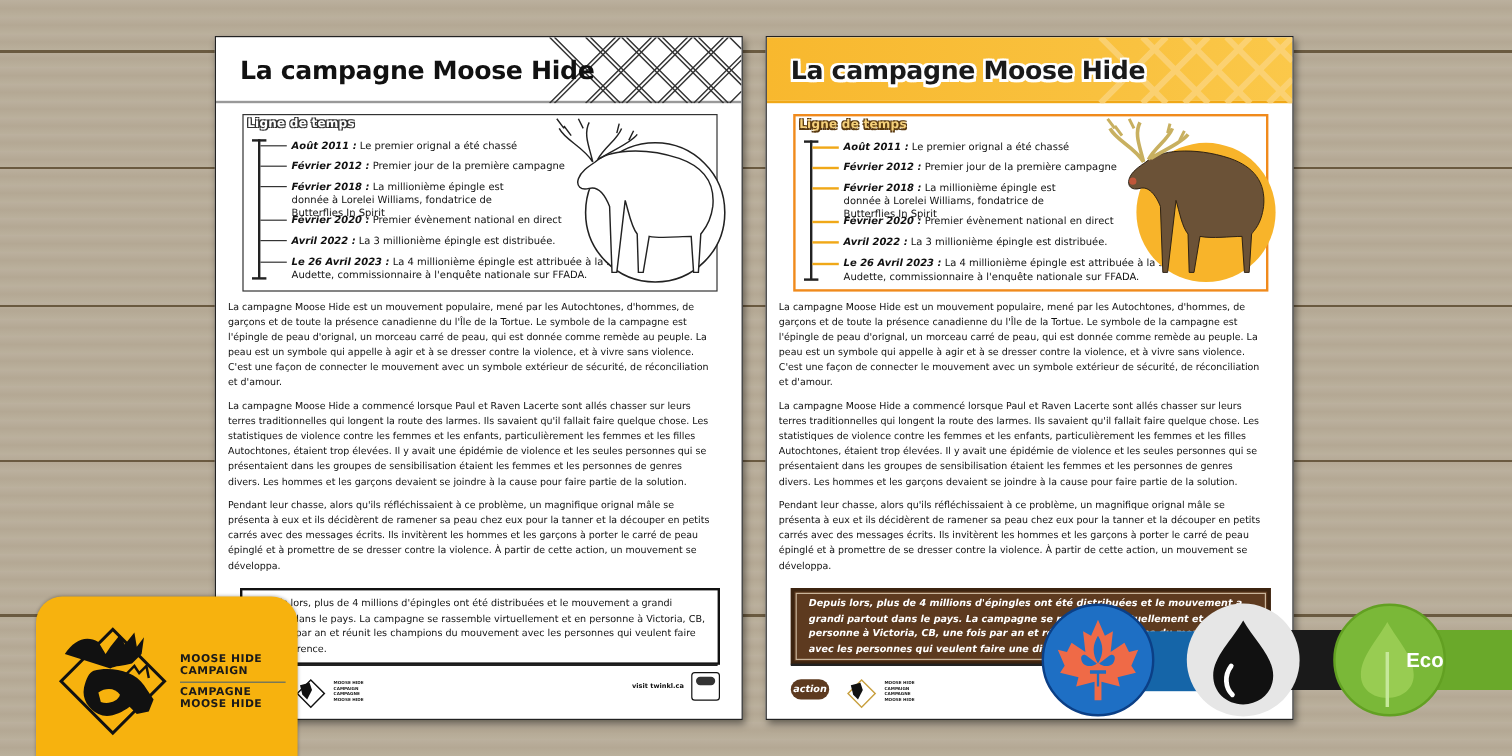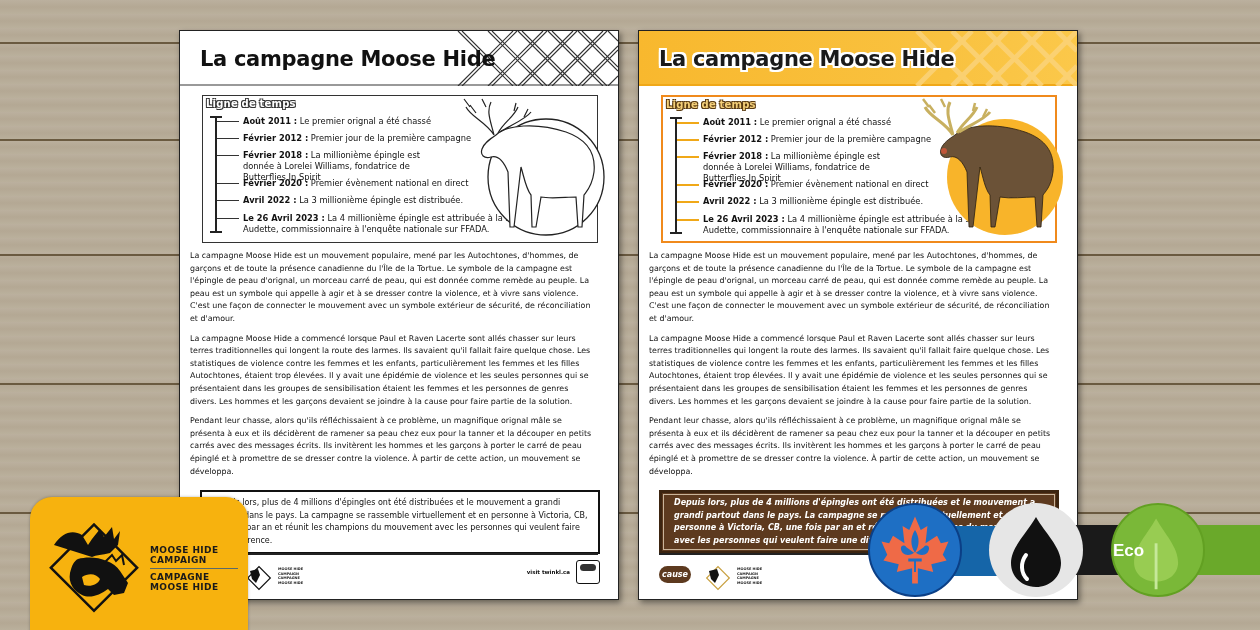--- a/index.html
+++ b/index.html
@@ -75,21 +75,21 @@
     .tl-cap { position: absolute; left: 7px; width: 12px; height: 2px; background: #222; }
     .tl-event {
       position: absolute; left: 14px; width: 330px;
       font-size: 8.3px; line-height: 11px; color: #111;
       padding-left: 26px;
     }
     .tl-event .tick {
       position: absolute; left: 0; top: 5px; width: 22px; height: 1px; background: #333;
     }
     .sheet.color .tl-event .tick { background: #f0a818; height: 2px; }
-    .tl-event b { font-weight: bold; }
+    .tl-event b { font-weight: bold; font-style: italic; }
 
     .moose-art {
       position: absolute; right: 12px; top: 46px; width: 170px; height: 170px;
     }
 
     .body-text {
       position: absolute; left: 10px; top: 219px; width: 402px;
       font-size: 7.9px; line-height: 12.6px; color: #111;
     }
     .body-text p { margin-bottom: 7px; }
@@ -155,21 +155,21 @@
     .strip-black { position: absolute; left: 1040px; top: 525px; width: 80px; height: 50px; background: #1a1a1a; }
     .strip-green { position: absolute; left: 1170px; top: 525px; width: 90px; height: 50px; background: #6aa92a; }
     .badge {
       position: absolute; width: 94px; height: 94px; border-radius: 50%;
     }
     .badge.quebec { left: 868px; top: 503px; background: #1e6fc4; border: 2px solid #0b3f86; }
     .badge.oil { left: 989px; top: 503px; background: #e6e6e6; }
     .badge.eco { left: 1111px; top: 503px; background: #7ab838; border: 2px solid #62a022; }
     .badge svg { position: absolute; left: 0; top: 0; }
     .eco-label {
-      position: absolute; left: 0; right: 0; top: 36px; text-align: left;
+      position: absolute; left: 0; right: 0; top: 36px; text-align: right;
       font-size: 17px; font-weight: bold; color: #fff; font-family: "Liberation Sans", sans-serif;
     }
   </style>
 </head>
 <body>
 
 <div class="sheet bw">
   <div class="header">
     <svg class="lattice" viewBox="0 0 170 55" width="170" height="55">
       <g stroke="#333" stroke-width="1.2" fill="none">
@@ -266,21 +266,21 @@
   <div class="body-text">
     <p>La campagne Moose Hide est un mouvement populaire, mené par les Autochtones, d'hommes, de garçons et de toute la présence canadienne du l'Île de la Tortue. Le symbole de la campagne est l'épingle de peau d'orignal, un morceau carré de peau, qui est donnée comme remède au peuple. La peau est un symbole qui appelle à agir et à se dresser contre la violence, et à vivre sans violence. C'est une façon de connecter le mouvement avec un symbole extérieur de sécurité, de réconciliation et d'amour.</p>
     <p>La campagne Moose Hide a commencé lorsque Paul et Raven Lacerte sont allés chasser sur leurs terres traditionnelles qui longent la route des larmes. Ils savaient qu'il fallait faire quelque chose. Les statistiques de violence contre les femmes et les enfants, particulièrement les femmes et les filles Autochtones, étaient trop élevées. Il y avait une épidémie de violence et les seules personnes qui se présentaient dans les groupes de sensibilisation étaient les femmes et les personnes de genres divers. Les hommes et les garçons devaient se joindre à la cause pour faire partie de la solution.</p>
     <p>Pendant leur chasse, alors qu'ils réfléchissaient à ce problème, un magnifique orignal mâle se présenta à eux et ils décidèrent de ramener sa peau chez eux pour la tanner et la découper en petits carrés avec des messages écrits. Ils invitèrent les hommes et les garçons à porter le carré de peau épinglé et à promettre de se dresser contre la violence. À partir de cette action, un mouvement se développa.</p>
   </div>
 
   <div class="final-box">Depuis lors, plus de 4 millions d'épingles ont été distribuées et le mouvement a grandi partout dans le pays. La campagne se rassemble virtuellement et en personne à Victoria, CB, une fois par an et réunit les champions du mouvement avec les personnes qui veulent faire une différence.</div>
 
   <div class="footer">
     <div class="divider"></div>
-    <div class="twinkl-badge">cause</div>
+    <div class="twinkl-badge">action</div>
     <svg class="foot-logo" viewBox="0 0 30 30" width="30" height="30">
       <rect x="7" y="7" width="16" height="16" transform="rotate(45 15 15)" fill="#fff" stroke="#c8a040" stroke-width="1.2"></rect>
       <path d="M6 8 L14 6 L16 12 L12 20 L8 16 Z" fill="#111"></path>
     </svg>
     <div class="foot-logo-text">
       <div>MOOSE HIDE</div>
       <div>CAMPAIGN</div>
       <div>CAMPAGNE</div>
       <div>MOOSE HIDE</div>
     </div>

